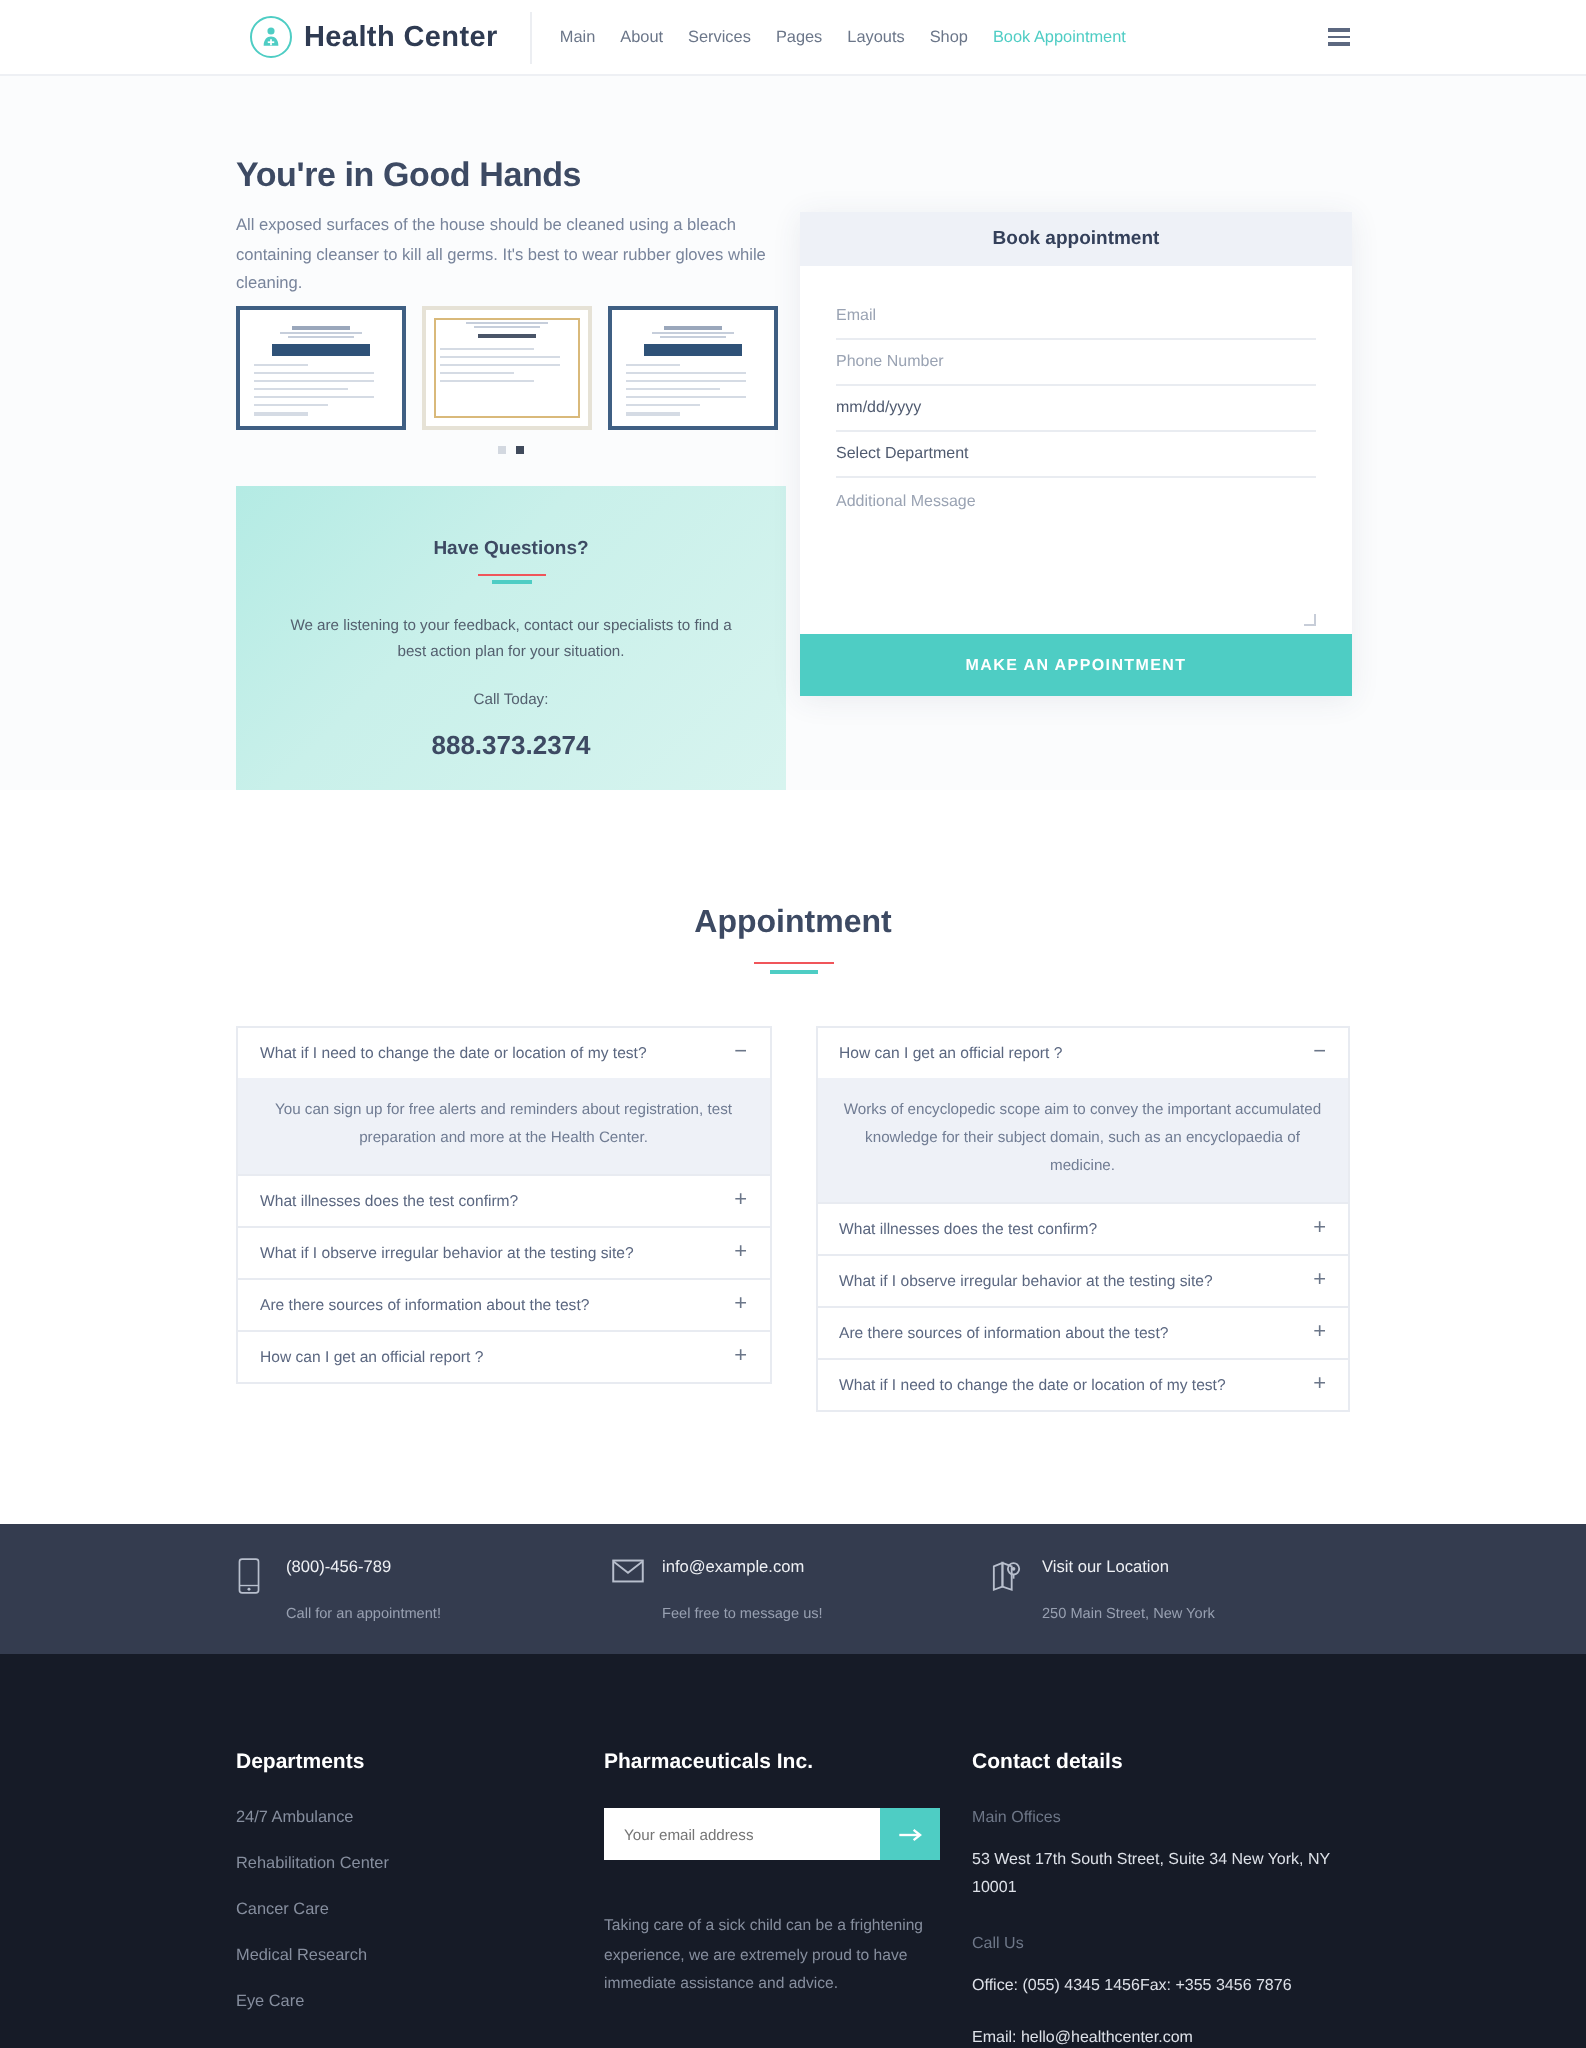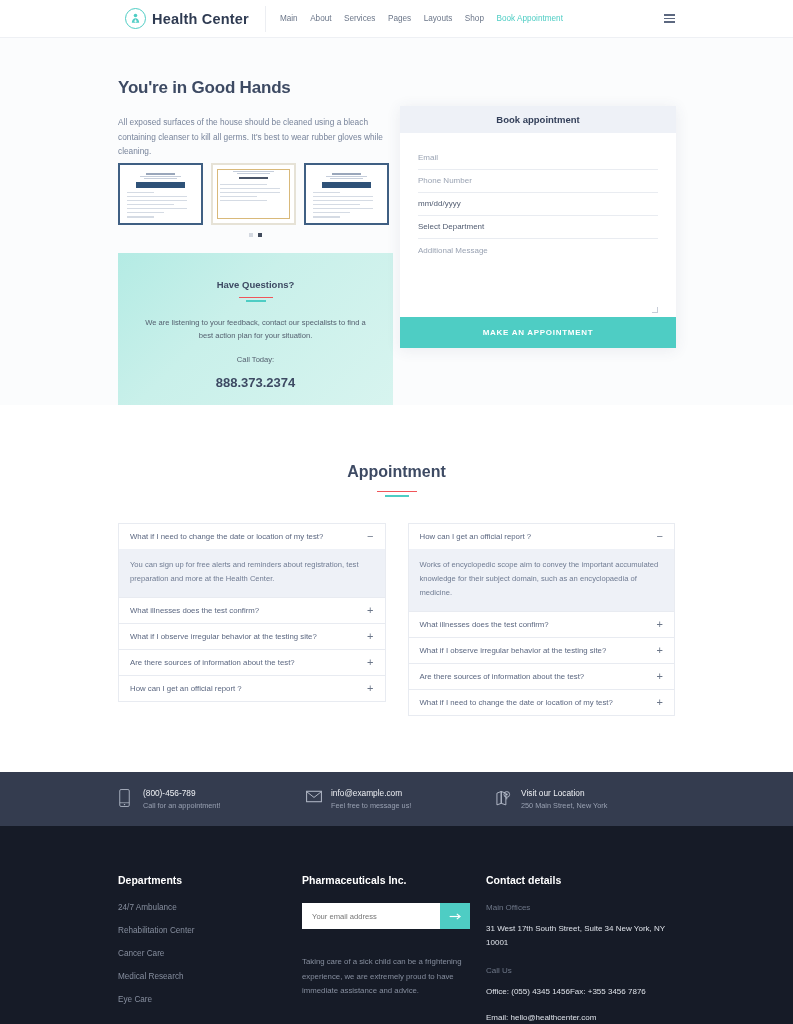--- a/index.html
+++ b/index.html
@@ -44,21 +44,21 @@
   
   .hero {
     background: #fbfcfd;
     padding: 40px 118px 0 118px;
     position: relative;
     min-height: 340px;
   }
   .hero-inner { display: flex; gap: 0; align-items: flex-start; }
   .hero-left { width: 275px; }
   .hero-title {
-    font-size: 17px; font-weight: bold; color: #3d4a63; margin-bottom: 17px; letter-spacing: -0.2px;
+    font-size: 17px; font-weight: bold; color: #3d4a63; margin-bottom: 7px; letter-spacing: -0.2px;
   }
   .hero-desc { font-size: 8.3px; line-height: 1.75; color: #78849b; margin-bottom: 4px; }
 
   .thumbs { display: flex; gap: 8px; }
   .thumb {
     width: 85px; height: 62px; background: #fff;
     border: 2.5px solid #3f5f83; padding: 2px;
     position: relative; overflow: hidden;
   }
   .thumb.alt { border-color: #e6e2d6; }
@@ -117,40 +117,40 @@
   }
 
   
   .appointment { padding: 58px 118px 56px; background: #fff; }
   .sec-title { font-size: 16px; font-weight: bold; color: #3d4a63; text-align:center; }
   .divider-ctr { width: 40px; margin: 10px auto 26px; }
   .divider-ctr .red { height: 1.8px; background: #f0555a; width: 40px; }
   .divider-ctr .teal { height: 1.8px; background: #4ecdc4; width: 24px; margin: 3px auto 0; }
   .faq-cols { display: flex; gap: 22px; }
   .faq-col { flex: 1; }
-  .acc-item { border: 1px solid #e8ebf1; border-bottom: none; }
+  .acc-item { border: 1px solid #e8ebf1; border-bottom: none; text-align: center; }
   .faq-col .acc-item:last-child { border-bottom: 1px solid #e8ebf1; }
   .acc-head {
     display:flex; align-items:center; justify-content: space-between;
     padding: 7px 11px; font-size: 7.8px; color: #5b6780; background: #fff; cursor: pointer;
   }
   .acc-head .pm { font-size: 11px; color: #6b7689; line-height: 1; }
   .acc-body {
     background: #eef1f7; padding: 9px 11px 11px; font-size: 7.6px;
     line-height: 1.85; color: #707c93;
   }
 
   
   .contactbar {
     background: #343c4f; padding: 16px 118px; display:flex; gap: 0;
   }
   .cb-item { display:flex; gap: 9px; align-items:flex-start; }
   .cb-item.i1 { width: 188px; } .cb-item.i2 { width: 190px; }
   .cb-ic { width: 16px; height: 18px; flex: 0 0 auto; margin-top: 1px;}
-  .cb-t1 { font-size: 8.3px; color: #eef0f4; margin-bottom: 3px; }
+  .cb-t1 { font-size: 8.3px; color: #eef0f4; margin-bottom: 14px; }
   .cb-t2 { font-size: 7.3px; color: #98a0b1; }
 
   
   .footer { background: #161b27; padding: 48px 118px 40px; display:flex; }
   .fcol-1 { width: 185px; } .fcol-2 { width: 185px; } .fcol-3 { width: 190px; }
   .fh { font-size: 10.5px; color: #fff; font-weight: bold; margin-bottom: 17px; }
   .flink { font-size: 8.2px; color: #868e9e; margin-bottom: 14px; cursor: pointer; }
   .news { display:flex; width: 168px; height: 26px; }
   .news input {
     flex: 1; border: none; outline: none; background: #fff; padding: 0 10px;
@@ -424,20 +424,20 @@
             <path d="M12 2 L17 6 L12 10" fill="none" stroke="#fff" stroke-width="1.8"></path>
           </svg>
         </button>
       </div>
       <div class="news-note">Taking care of a sick child can be a frightening experience, we are extremely proud to have immediate assistance and advice.</div>
     </div>
 
     <div class="fcol-3">
       <div class="fh">Contact details</div>
       <div class="f-lbl">Main Offices</div>
-      <div class="f-val">31 West 17th South Street, Suite 34 New York, NY 10001</div>
+      <div class="f-val">53 West 17th South Street, Suite 34 New York, NY 10001</div>
       <div class="f-lbl">Call Us</div>
       <div class="f-val tight">Office: (055) 4345 1456Fax: +355 3456 7876</div>
       <div class="f-val">Email: hello@healthcenter.com</div>
     </div>
   </div>
 
 </div>
 
 </body></html>

